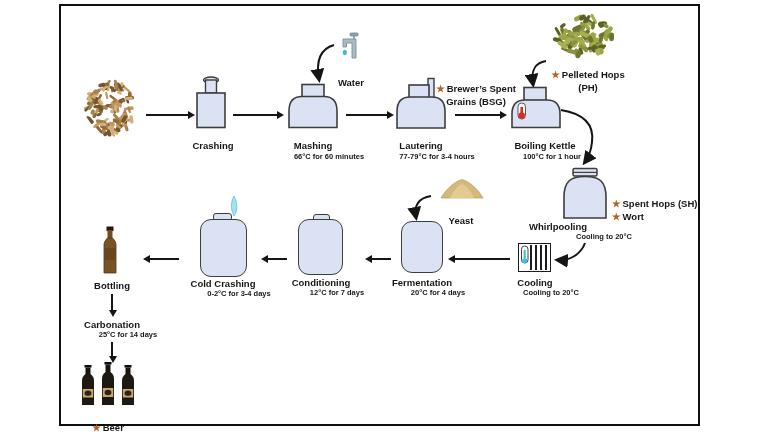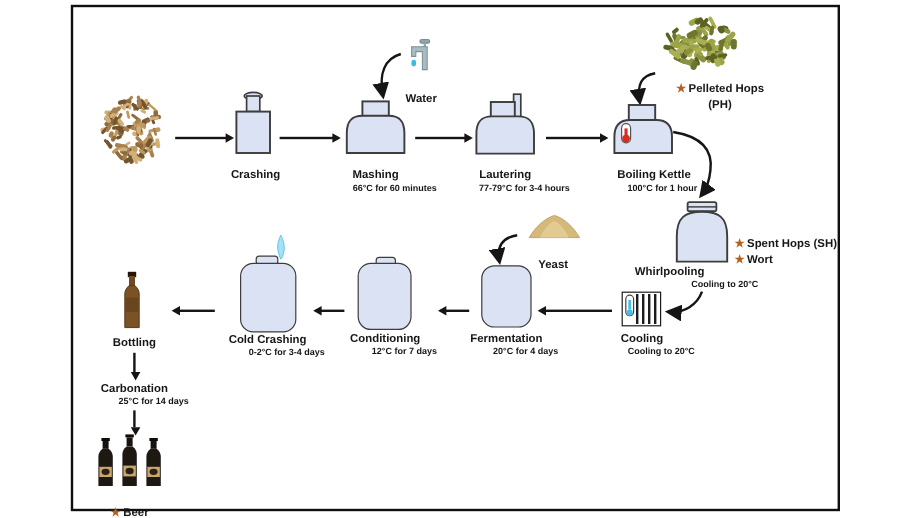--- a/index.html
+++ b/index.html
@@ -195,20 +195,24 @@
   <div class="name" style="left:313px;top:140px;">Mashing</div>
   <div class="cond" style="left:313px;top:152px;">66°C for 60 minutes</div>
 
   <div class="ar right" style="left:346px;top:114px;width:46px;"></div>
 
   <svg class="abs" style="left:396px;top:77px;" width="50" height="52" viewBox="0 0 50 52">
     <rect x="32" y="1.5" width="6" height="19.5" fill="#dbe2f3" stroke="#3d3d3d" stroke-width="1.4"></rect>
     <rect x="13" y="8" width="20" height="13" fill="#dbe2f3" stroke="#3d3d3d" stroke-width="1.6"></rect>
     <path d="M1,51 L1,34.5 C1,23.5 6,20 14,20 L36,20 C44,20 49,23.5 49,34.5 L49,51 Z" fill="#dbe2f3" stroke="#3d3d3d" stroke-width="1.6"></path>
   </svg>
+  <div class="annot" style="left:476px;top:71px;">
+    <span class="star">★</span><span>Brewer’s Spent
+Grains (BSG)</span>
+  </div>
   <div class="name" style="left:421px;top:140px;">Lautering</div>
   <div class="cond" style="left:421px;top:152px;">77-79°C for 3-4 hours</div>
 
   <div class="ar right" style="left:455px;top:114px;width:50px;"></div>
 
   <svg id="hops-pile-svg" class="abs" style="left:551px;top:14px;" width="66" height="44" viewBox="0 0 66 44">
       <rect x="13.745864430312384" y="15.927173086091248" width="6.681190564669668" height="2.9156004447489976" rx="1.4578002223744988" fill="#8a9140" transform="rotate(1.2 17.1 17.4)"></rect>
       <rect x="42.8440200815371" y="25.686333200550063" width="9.314687911653891" height="4.889435573853552" rx="2.444717786926776" fill="#5b6222" transform="rotate(136.7 47.5 28.1)"></rect>
       <rect x="25.302938558897843" y="27.653005255270635" width="9.327874321723357" height="3.6766230760142204" rx="1.8383115380071102" fill="#9ca447" transform="rotate(110.8 30.0 29.5)"></rect>
       <rect x="45.404145637015695" y="30.45608966599043" width="8.645957959117368" height="4.37395393513143" rx="2.186976967565715" fill="#6e752c" transform="rotate(18.6 49.7 32.6)"></rect>
@@ -287,21 +291,21 @@
       <rect x="28.30352549856942" y="18.3261285654631" width="10.281677335733548" height="4.325094341859221" rx="2.1625471709296105" fill="#a9b052" transform="rotate(22.9 33.4 20.5)"></rect>
       <rect x="27.1309990778934" y="27.86823188905064" width="8.33313722074963" height="3.3164239870384336" rx="1.6582119935192168" fill="#9ca447" transform="rotate(41.1 31.3 29.5)"></rect>
       <rect x="35.731791669915005" y="9.21370797051748" width="8.927445555478334" height="3.1809317566454407" rx="1.5904658783227204" fill="#a9b052" transform="rotate(34.8 40.2 10.8)"></rect>
       <rect x="40.33715163229253" y="23.587277168833896" width="6.370925778290257" height="3.7210524182766673" rx="1.8605262091383337" fill="#9ca447" transform="rotate(80.8 43.5 25.4)"></rect>
       <rect x="5.787678667786719" y="28.923360881291135" width="11.20991048743017" height="4.153610775806009" rx="2.0768053879030046" fill="#a9b052" transform="rotate(36.1 11.4 31.0)"></rect>
       <rect x="28.091309793306962" y="26.16702085031494" width="6.707426815945655" height="3.3052138749510047" rx="1.6526069374755024" fill="#a9b052" transform="rotate(163.9 31.4 27.8)"></rect>
       <rect x="35.79541843951476" y="22.958569820239546" width="7.382562004309147" height="4.724085048586129" rx="2.3620425242930647" fill="#6e752c" transform="rotate(62.5 39.5 25.3)"></rect>
       <rect x="37.980881761013045" y="9.787135903039838" width="8.2699036445003" height="3.2593541804701087" rx="1.6296770902350544" fill="#6e752c" transform="rotate(100.5 42.1 11.4)"></rect>
       <rect x="46.65201226760229" y="8.110863769340398" width="6.445529399486258" height="5.172061270475387" rx="2.5860306352376936" fill="#5b6222" transform="rotate(60.0 49.9 10.7)"></rect>
     </svg>
-  <div class="annot" style="left:588px;top:57px;margin-left:12px;">
+  <div class="annot" style="left:588px;top:57px;">
     <span class="star">★</span><span>Pelleted Hops
 (PH)</span>
   </div>
   <svg class="abs" style="left:527px;top:57px;" width="22" height="34" viewBox="0 0 22 34">
     <defs>
         <marker id="ah2" markerWidth="7" markerHeight="7" refX="5" refY="3.5" orient="auto">
           <path d="M0,0 L7,3.5 L0,7 Z" fill="#151515"></path>
         </marker>
       </defs>
     <path d="M19,4 C7,6 4,14 6,27" fill="none" stroke="#151515" stroke-width="2" marker-end="url(#ah2)"></path>

